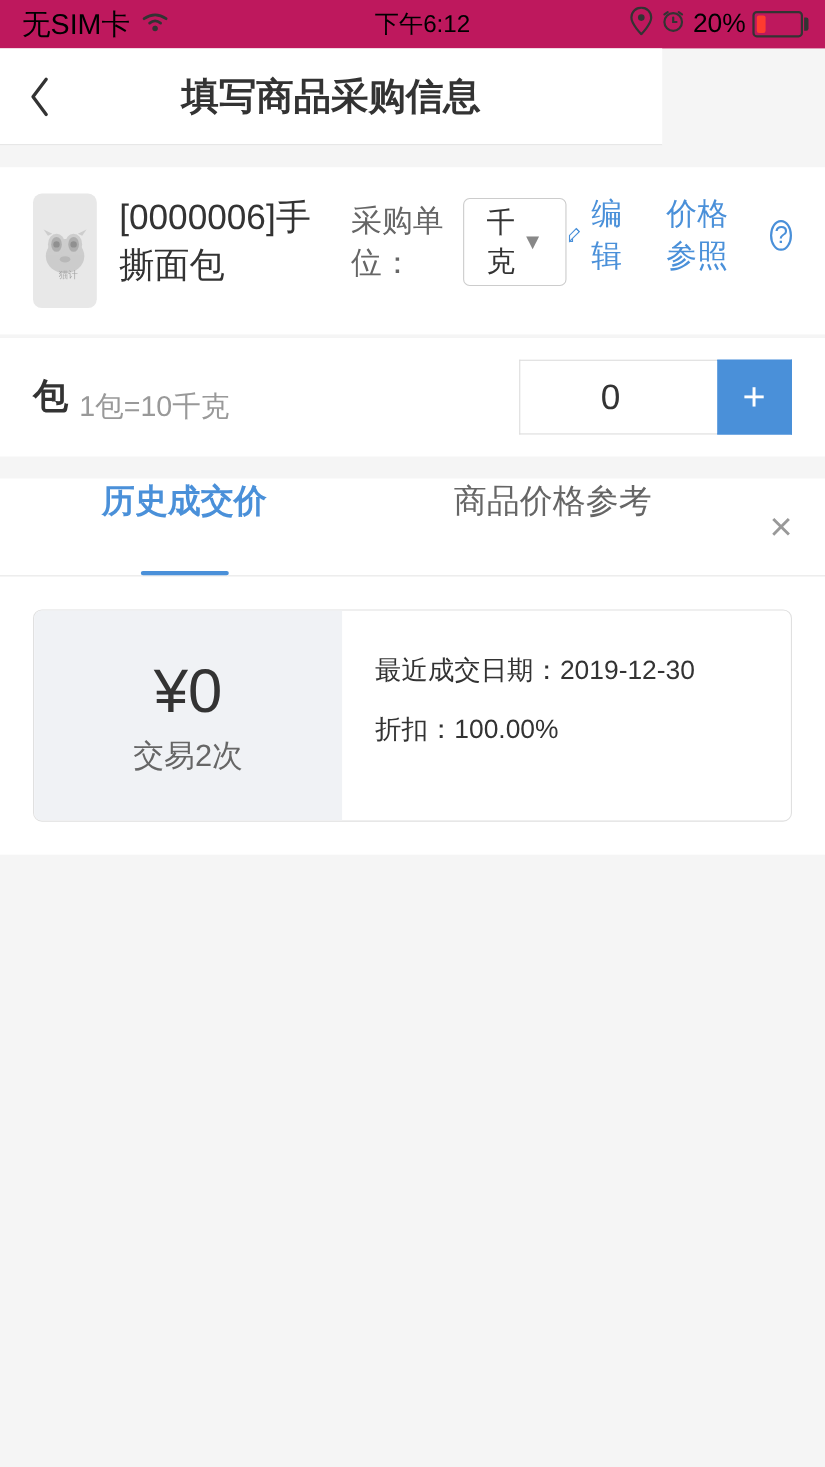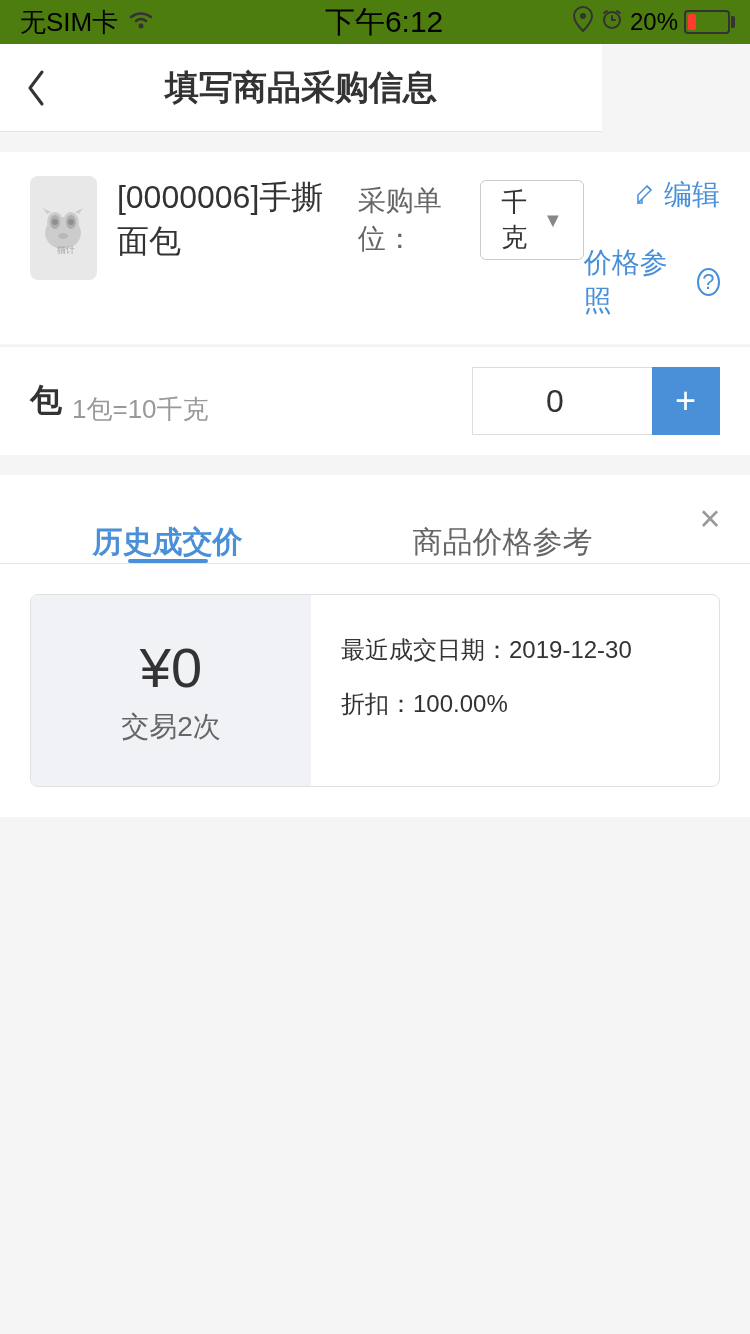--- a/index.html
+++ b/index.html
@@ -9,37 +9,37 @@
       min-height: 1334px;
       font-family: -apple-system, "PingFang SC", "Helvetica Neue", Arial, sans-serif;
       background: #f5f5f5;
       overflow-x: hidden;
     }
 
     
     .status-bar {
       width: 750px;
       height: 44px;
-      background: #4d7c0f;
+      background: #be185d;
       display: flex;
       align-items: center;
       justify-content: space-between;
       padding: 0 20px;
       font-size: 28px;
       gap: 16px;
     }
     .status-left {
       display: flex;
       align-items: center;
       gap: 8px;
       font-size: 26px;
       font-weight: 500;
     }
     .status-center {
-      font-size: 30px;
+      font-size: 22px;
       font-weight: 500;
       margin-left: 40px;
     }
     .status-right {
       display: flex;
       align-items: center;
       gap: 6px;
       font-size: 24px;
     }
     .battery-icon {
@@ -174,21 +174,21 @@
     .price-ref-btn {
       color: #4a90d9;
       font-size: 28px;
       display: flex;
       align-items: center;
       gap: 22px;
       cursor: pointer;
     }
     .product-right {
       display: flex;
-      flex-direction: column;
+      flex-direction: row;
       align-items: flex-end;
       gap: 30px;
     }
 
     
     .quantity-section {
       background: #fff;
       margin-top: 2px;
       padding: 20px 30px;
       display: flex;
@@ -252,21 +252,21 @@
     .tabs-header {
       display: flex;
       align-items: center;
       border-bottom: 1px solid #e5e5e5;
       position: relative;
     }
     .tab-item {
       flex: 1;
       height: 88px;
       display: flex;
-      align-items: flex-end;
+      align-items: flex-start;
       justify-content: center;
       font-size: 30px;
       cursor: pointer;
       position: relative;
       color: #666;
     }
     .tab-item.active {
       color: #4a90d9;
       font-weight: 600;
     }

